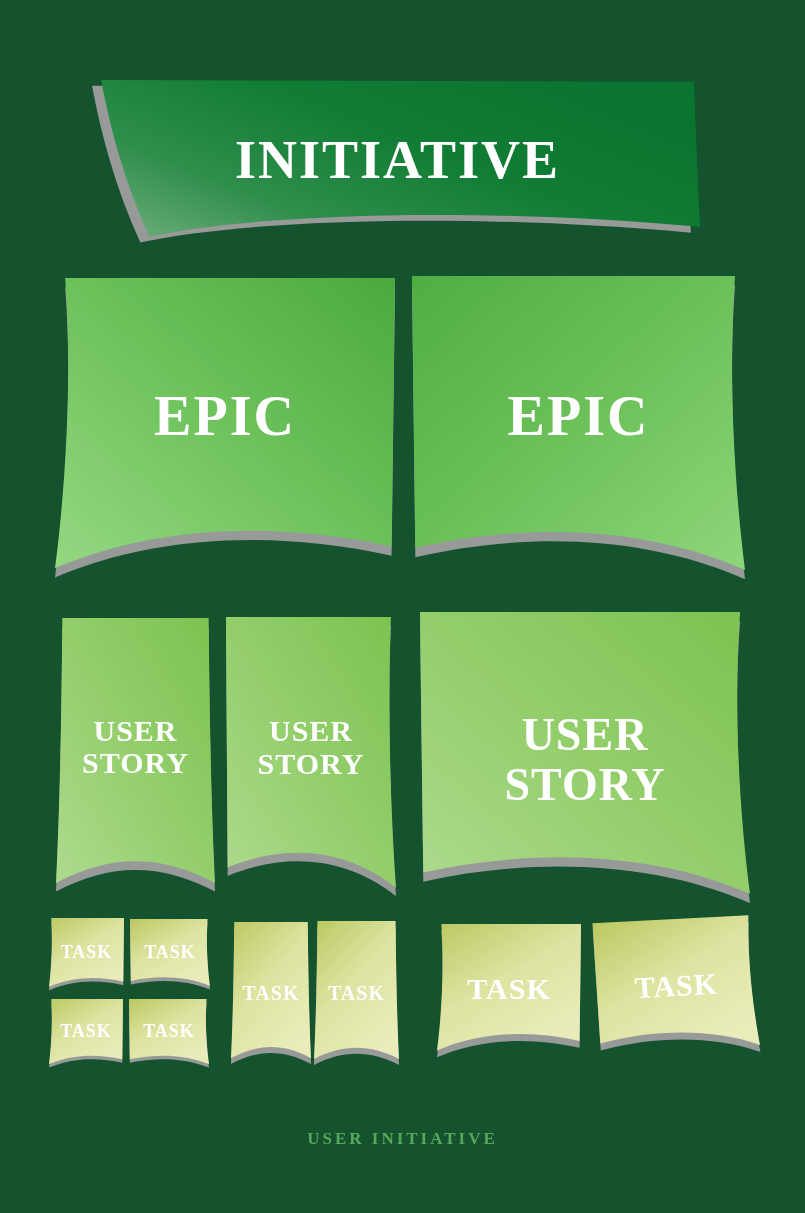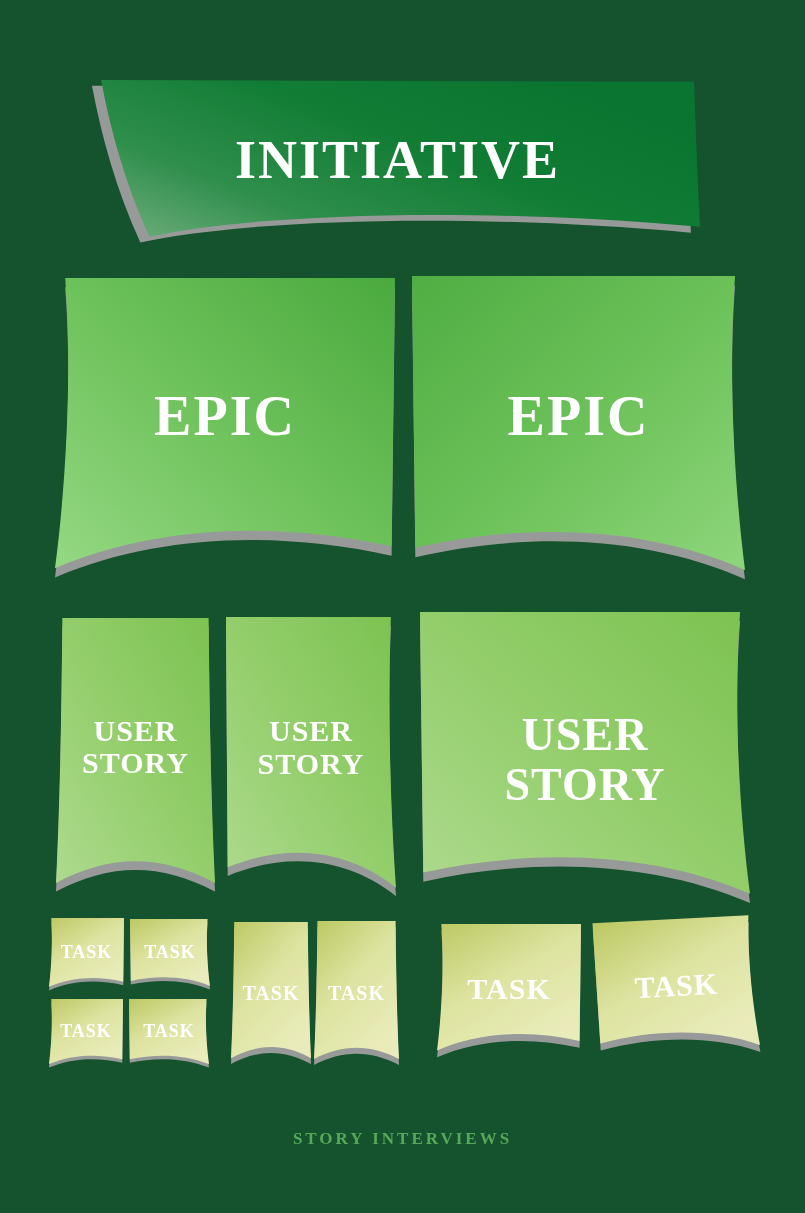--- a/index.html
+++ b/index.html
@@ -216,15 +216,15 @@
   </div>
 
   <div class="note rot-left" style="left:596px;top:919px;width:161px;height:140px;">
     <svg class="shape" viewBox="0 0 100 100" preserveAspectRatio="none">
       <use href="#shape-cr" class="shadow" transform="translate(0,5)"></use>
       <use href="#shape-cr" fill="url(#g-task)"></use>
     </svg>
     <div class="note-label lbl-task-lg">TASK</div>
   </div>
 
-  <div class="caption">STORY INTERVIEWS</div>
+  <div class="caption">USER INITIATIVE</div>
 
 </div>
 
 </body></html>

